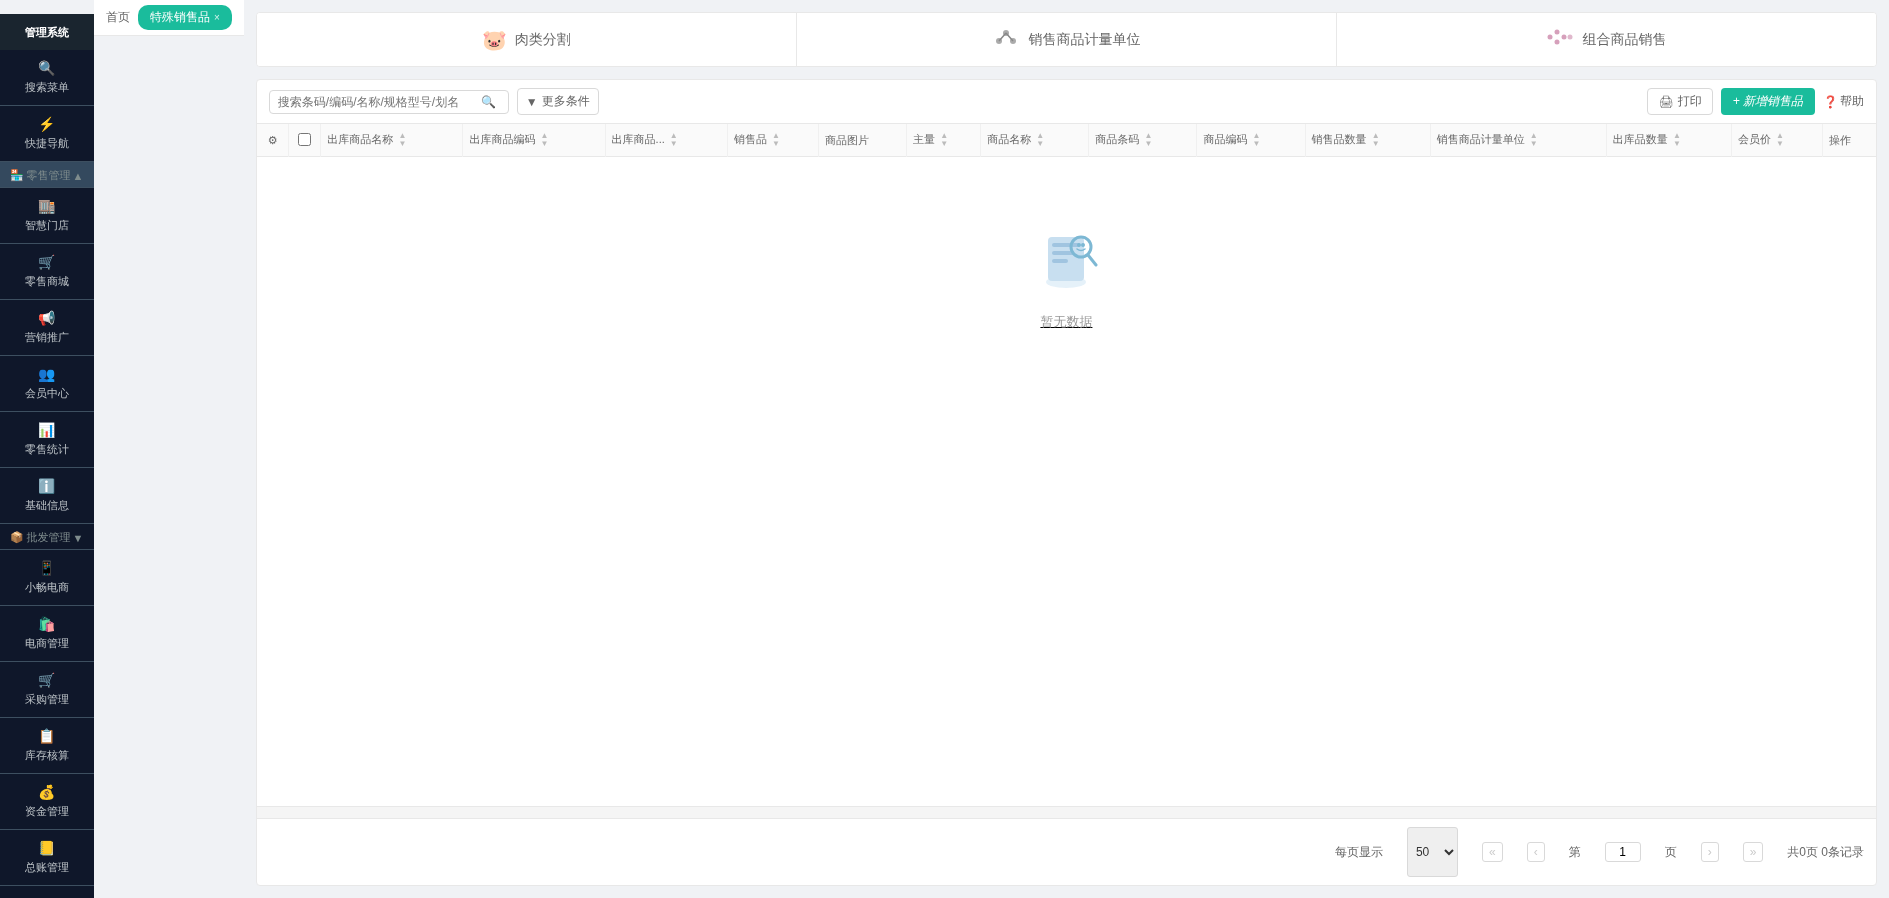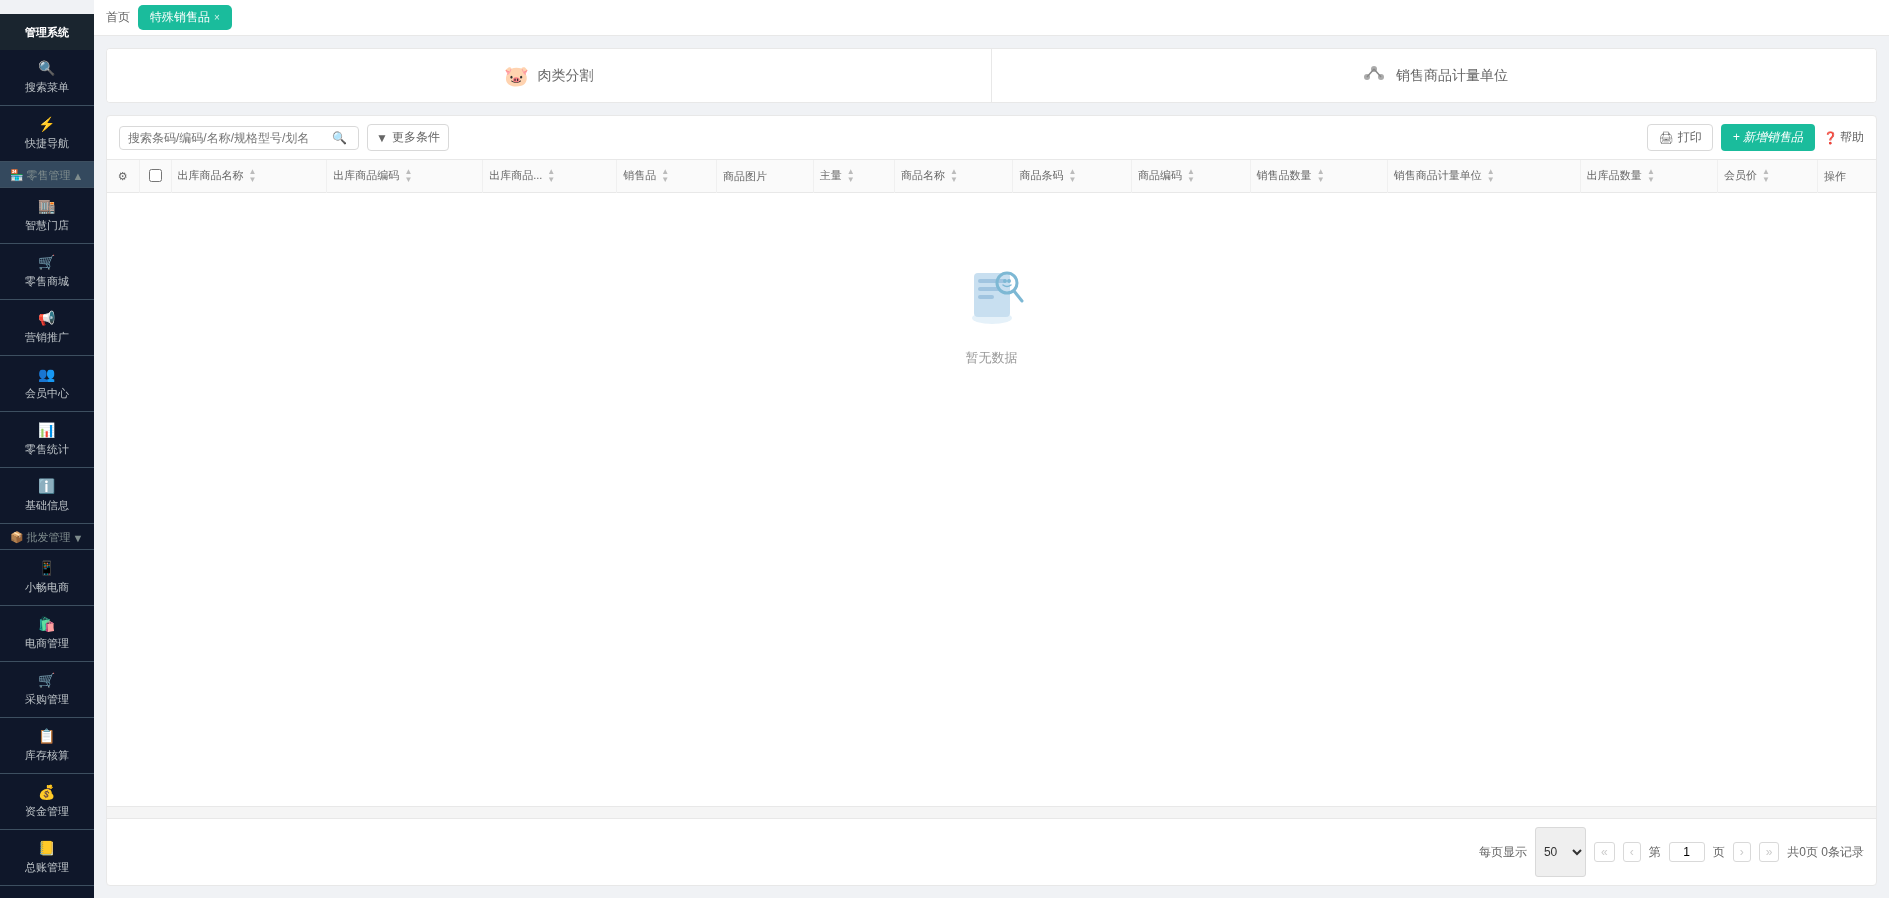--- a/index.html
+++ b/index.html
@@ -45,21 +45,21 @@
       display: flex; align-items: center; justify-content: center; gap: 2px;
       cursor: pointer;
       border-bottom: 1px solid #3d4f60;
     }
     .sidebar-section.active { background: #34495e; }
 
     
     .main-content {
       flex: 1;
       display: flex;
-      flex-direction: column;
+      flex-direction: row;
       overflow: hidden;
       background: #f0f2f5;
     }
 
     
     .topbar {
       background: #fff;
       border-bottom: 1px solid #e8e8e8;
       padding: 0 12px;
       height: 36px;
@@ -70,21 +70,21 @@
     }
     .topbar-home {
       color: #666;
       font-size: 12px;
       cursor: pointer;
     }
     .topbar-tab {
       background: #1abc9c;
       color: #fff;
       padding: 4px 12px;
-      border-radius: 5px;
+      border-radius: 10px;
       font-size: 12px;
       cursor: pointer;
       display: flex; align-items: center; gap: 4px;
     }
     .topbar-tab .close-x { font-size: 10px; opacity: 0.8; }
 
     
     .content-area {
       flex: 1;
       padding: 12px;
@@ -238,36 +238,37 @@
     .th-settings { width: 32px; text-align: center; }
 
     
     .empty-state {
       flex: 1;
       display: flex;
       flex-direction: column;
       align-items: center;
       justify-content: center;
       padding: 60px;
+      text-decoration: underline;
     }
     .empty-icon {
       width: 80px;
       height: 80px;
       margin-bottom: 16px;
     }
     .empty-text { color: #999; font-size: 13px; }
 
     
     .pagination {
       border-top: 1px solid #e8e8e8;
       padding: 8px 12px;
       display: flex;
       align-items: center;
       justify-content: flex-end;
-      gap: 8px;
+      gap: 24px;
       font-size: 12px;
       color: #666;
       flex-shrink: 0;
     }
     .pagination select {
       border: 1px solid #d9d9d9;
       border-radius: 3px;
       padding: 16px 4px;
       font-size: 12px;
       color: #333;
@@ -410,20 +411,32 @@
             <circle cx="7" cy="14" r="3" fill="#888" opacity="0.7"></circle>
             <circle cx="14" cy="6" r="3" fill="#888" opacity="0.7"></circle>
             <circle cx="21" cy="14" r="3" fill="#888" opacity="0.7"></circle>
             <line x1="7" y1="14" x2="14" y2="6" stroke="#888" stroke-width="1.5"></line>
             <line x1="14" y1="6" x2="21" y2="14" stroke="#888" stroke-width="1.5"></line>
           </svg>
         </span>
         <span class="tab-label">销售商品计量单位</span>
       </div>
 
+      <div class="category-tab">
+        <span class="tab-icon">
+          <svg width="28" height="20" viewBox="0 0 28 20">
+            <circle cx="4" cy="10" r="2.5" fill="#c8a" opacity="0.8"></circle>
+            <circle cx="11" cy="5" r="2.5" fill="#c8a" opacity="0.8"></circle>
+            <circle cx="18" cy="10" r="2.5" fill="#c8a" opacity="0.8"></circle>
+            <circle cx="11" cy="15" r="2.5" fill="#c8a" opacity="0.8"></circle>
+            <circle cx="24" cy="10" r="2.5" fill="#c8a" opacity="0.6"></circle>
+          </svg>
+        </span>
+        <span class="tab-label">组合商品销售</span>
+      </div>
     </div>
 
     <div class="table-area">
 
       <div class="toolbar">
         <div class="toolbar-left">
           <div class="search-box">
             <input type="text" placeholder="搜索条码/编码/名称/规格型号/划名" style="">
             <span class="search-icon">🔍</span>
           </div>

